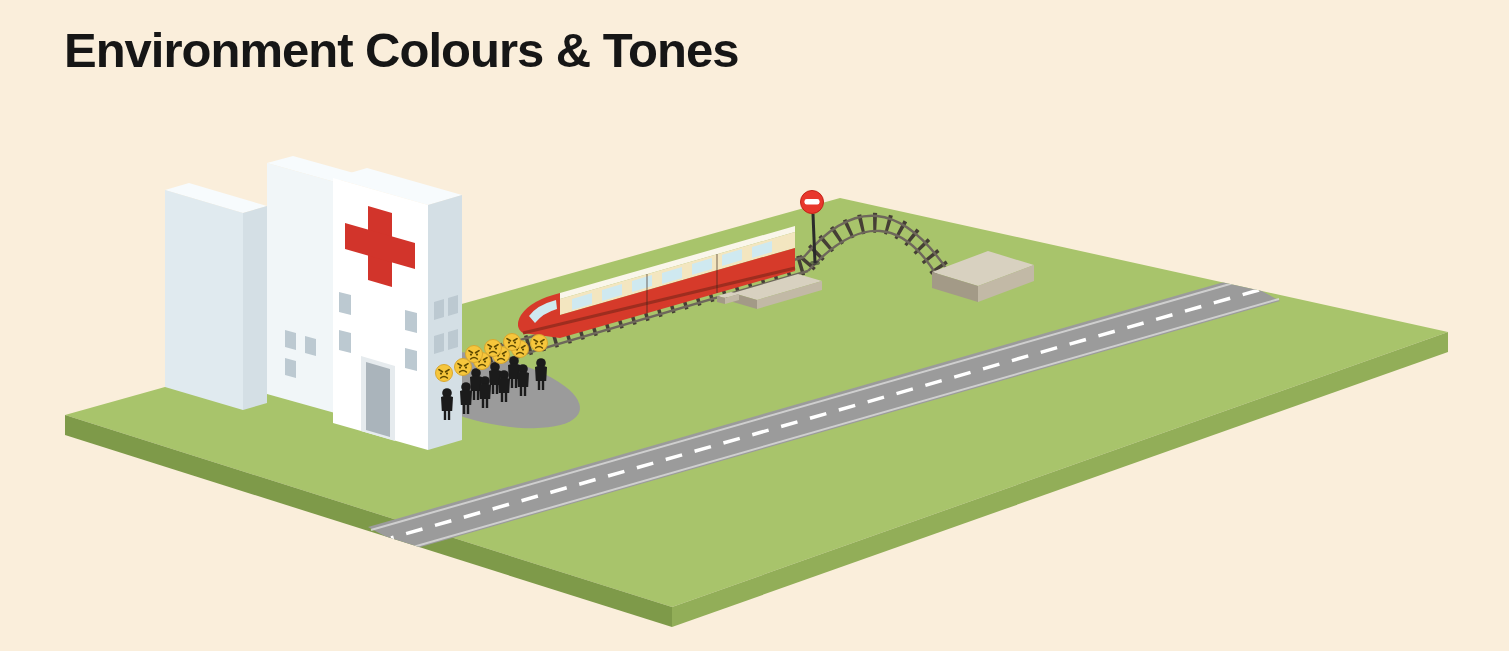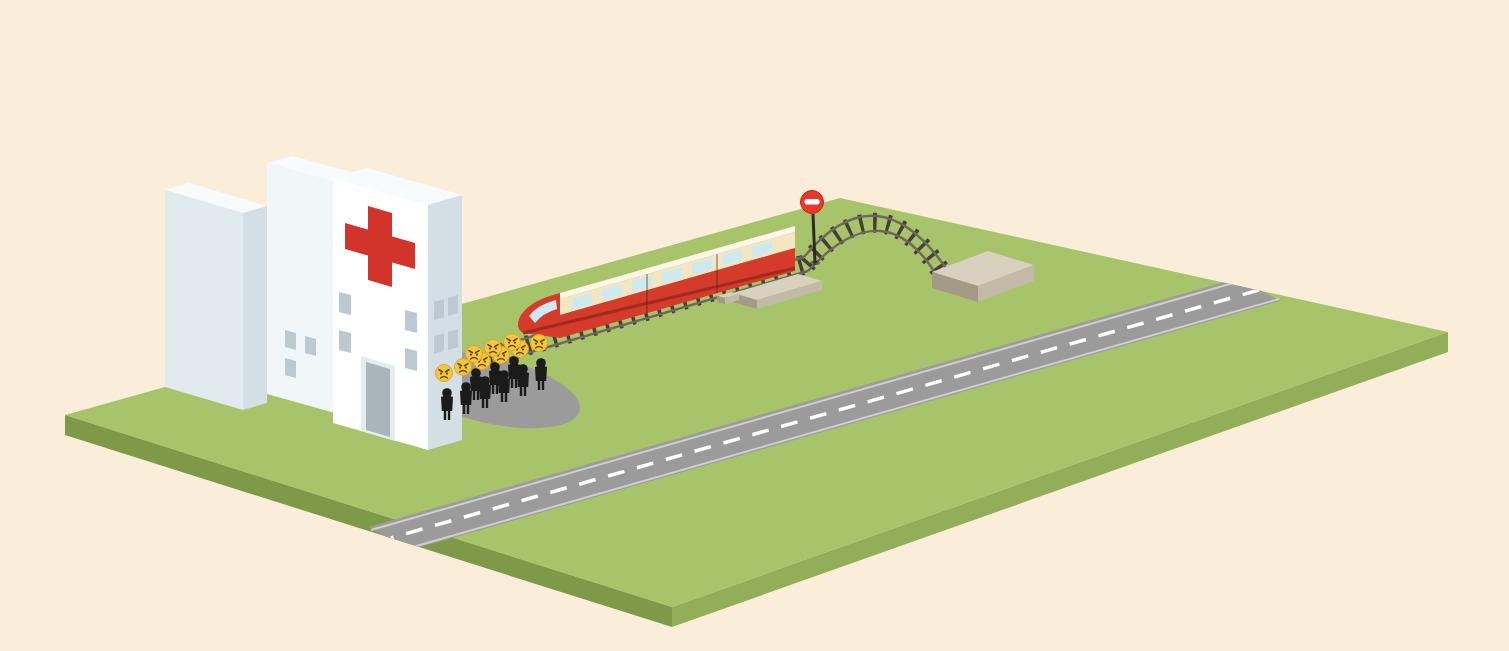--- a/index.html
+++ b/index.html
@@ -12,20 +12,21 @@
     font-size:49px;font-weight:700;letter-spacing:-1px;
     color:var(--title-color,#161616);
     z-index:2;white-space:nowrap;
   }
 </style>
 </head>
 <body>
 
 <div class="canvas">
 
+  <div class="title">Environment Colours &amp; Tones</div>
 
   <svg class="scene-svg" viewBox="0 0 1509 651" xmlns="http://www.w3.org/2000/svg">
 
     <defs>
       <clipPath id="ground-clip">
         <polygon points="65,415 840,198 1448,332 1448,352 672,627 65,435"></polygon>
       </clipPath>
 
       <g id="person">
         <circle cx="0" cy="-27" r="4.8" style="fill:var(--figure)"></circle>

